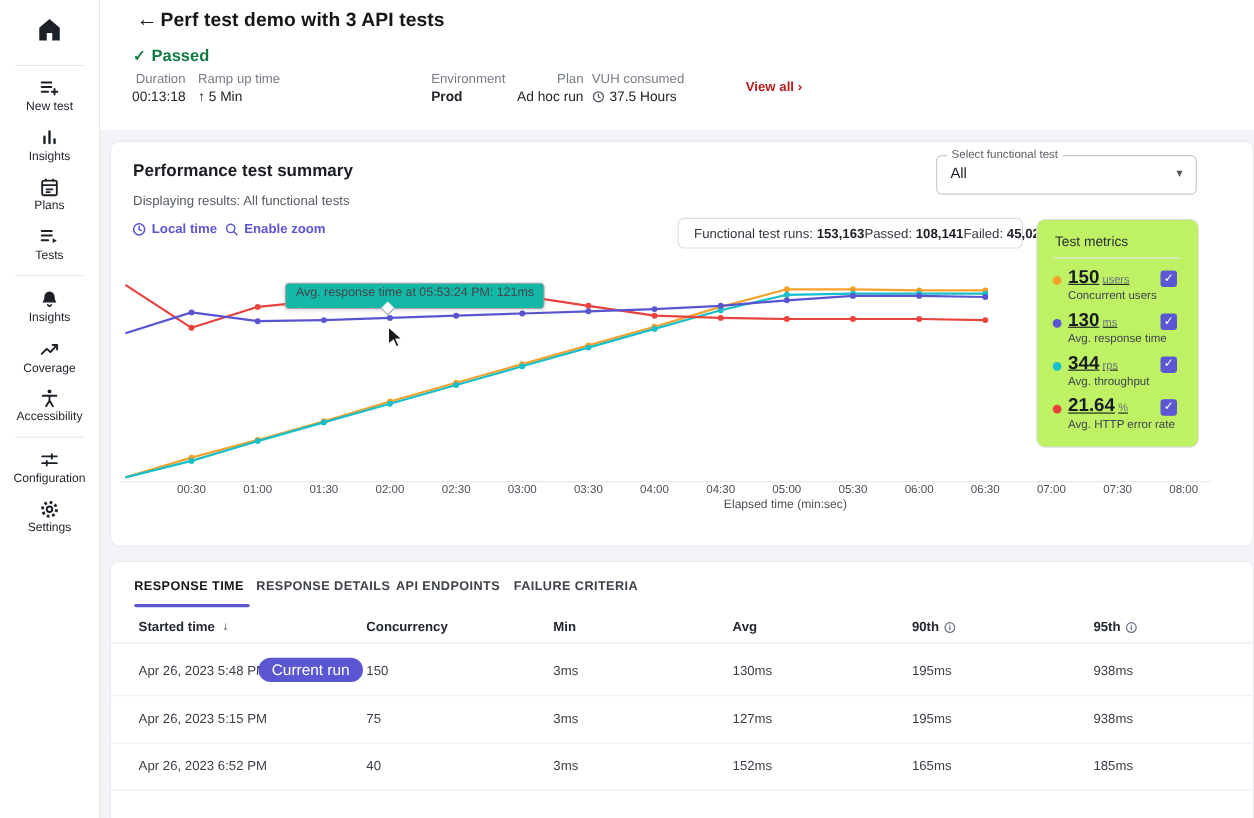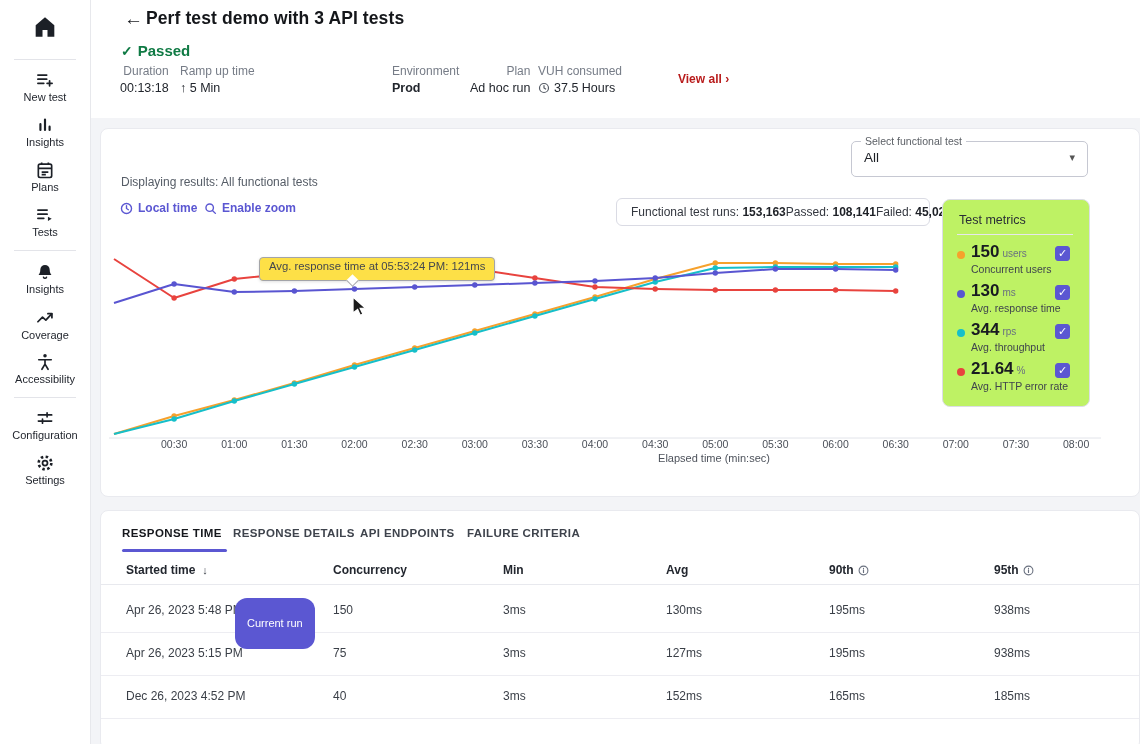--- a/index.html
+++ b/index.html
@@ -47,47 +47,47 @@
     display:flex;align-items:center;padding-left:14px;box-sizing:border-box;font-size:12px;color:#33373f;white-space:nowrap;}
   #stats-box b{font-weight:700;color:#1d2026;}
   #stats-box .gap{width:14px;}
 
   
   #metrics{left:841px;top:70px;width:146px;height:334px;height:206px;background:#bef264;border:1px solid #dcdde6;border-radius:8px;z-index:6;}
   #metrics .mtitle{position:absolute;left:16px;top:13px;font-size:12.5px;color:#2a2e36;}
   #metrics .mdiv{position:absolute;left:14px;top:34px;width:116px;height:1px;background:#e6e7ec;}
   .mitem{position:absolute;left:0;width:146px;height:38px;}
   .mitem .dot{position:absolute;left:14px;top:7px;width:8px;height:8px;border-radius:50%;}
-  .mitem .num{position:absolute;left:28px;top:-2px;font-size:17px;font-weight:600;color:#181b21;}
+  .mitem .num{position:absolute;left:28px;top:-2px;font-size:17px;font-weight:600;color:#181b21;text-decoration:underline;}
   .mitem .unit{font-size:10px;font-weight:400;color:#697080;margin-left:3px;}
   .mitem .mlabel{position:absolute;left:28px;top:19px;font-size:10.5px;color:#3f444d;white-space:nowrap;}
   .cbx{position:absolute;left:112px;top:2px;width:15px;height:15px;border-radius:3px;border:1.5px solid #5b57d2;box-sizing:border-box;
     color:#fff;font-size:11px;line-height:12px;text-align:center;cursor:pointer;}
   .cbx.on{background:#5b57d2;}
 
   
   #chart{left:0;top:122px;width:1000px;height:225px;}
   #chart svg{display:block;}
   .tick{font-size:10.5px;fill:#4a4f58;font-family:"Liberation Sans",sans-serif;}
   .axis-label{font-size:11px;fill:#4d525b;font-family:"Liberation Sans",sans-serif;}
-  #tooltip{left:158px;top:128px;height:18px;background:#fde047;border:1px solid #a3a4a9;border-radius:4px;
+  #tooltip{left:158px;top:128px;height:18px;background:#14b8a6;border:1px solid #a3a4a9;border-radius:4px;
     padding:2px 9px;font-size:11.3px;color:#44474d;white-space:nowrap;box-shadow:0 1px 3px rgba(0,0,0,.12);z-index:5;}
   #tooltip .tarrow{position:absolute;left:88px;bottom:-5px;width:8px;height:8px;background:#fff;
     border-right:1px solid #a3a4a9;border-bottom:1px solid #a3a4a9;transform:rotate(45deg);}
 
   
   .tab{position:absolute;top:16px;font-size:11.5px;font-weight:700;letter-spacing:.4px;color:#3e434c;cursor:pointer;}
   .tab.active{color:#15171c;}
   #tab-underline{position:absolute;left:21px;top:38px;width:105px;height:3px;background:#5b57d2;border-radius:2px;}
   .thead{position:absolute;top:52px;font-size:12px;font-weight:700;color:#23272f;display:flex;align-items:center;gap:4px;}
   #thead-border{position:absolute;left:0;top:73px;width:1038px;height:1px;background:#e8e9ee;}
   .trow{position:absolute;left:0;width:1038px;height:43px;border-bottom:1px solid #ededf2;cursor:pointer;}
   .tcell{position:absolute;top:14px;font-size:12px;color:#3a3f47;white-space:nowrap;}
-  .badge{position:absolute;left:134px;top:9px;background:#5b57d2;color:#fff;font-size:11px;
-    padding:20px 12px;border-radius:12px;line-height:1;}
+  .badge{position:absolute;left:134px;top:9px;background:#5b57d2;color:#fff;font-size:14px;
+    padding:4px 12px;border-radius:12px;line-height:1;}
   .sort{font-size:11px;color:#3c414a;margin-left:3px;}
   .c0{left:25px;} .c1{left:232px;} .c2{left:402px;} .c3{left:565px;} .c4{left:728px;} .c5{left:893px;}
 </style>
 </head>
 <body>
 
 <nav id="sidebar" class="abs">
   <div class="side-item" style="top:14px;">
     <span>
       <svg width="26" height="26" viewBox="0 0 24 24">
@@ -218,20 +218,21 @@
       <svg width="12" height="12" viewBox="0 0 16 16" style="vertical-align:-1.5px;margin-right:4px;">
           <circle cx="8" cy="8" r="6" fill="none" stroke="#555b65" stroke-width="1.6"></circle>
           <path d="M8 4.8V8l2.2 1.4" fill="none" stroke="#555b65" stroke-width="1.6" stroke-linecap="round"></path>
         </svg><span>37.5 Hours</span>
     </span>
   </div>
   <span id="viewall" class="abs"><span>View all</span> <span>›</span></span>
 </header>
 
 <section id="card-summary" class="card">
+  <h2 id="sum-title" class="abs" style="margin:0;">Performance test summary</h2>
   <div id="sum-sub" class="abs">Displaying results: All functional tests</div>
 
   <div id="select-box" class="abs">
     <span class="nlabel">Select functional test</span>
     <span class="val">All</span>
     <span class="caret">▾</span>
   </div>
 
   <div class="plink" style="left:19px;">
     <svg width="13" height="13" viewBox="0 0 16 16">
@@ -422,20 +423,20 @@
   </div>
   <div class="trow" style="top:121px;">
     <span class="tcell c0">Apr 26, 2023 5:15 PM</span>
     <span class="tcell c1">75</span>
     <span class="tcell c2">3ms</span>
     <span class="tcell c3">127ms</span>
     <span class="tcell c4">195ms</span>
     <span class="tcell c5">938ms</span>
   </div>
   <div class="trow" style="top:164px;">
-    <span class="tcell c0">Dec 26, 2023 4:52 PM</span>
+    <span class="tcell c0">Apr 26, 2023 6:52 PM</span>
     <span class="tcell c1">40</span>
     <span class="tcell c2">3ms</span>
     <span class="tcell c3">152ms</span>
     <span class="tcell c4">165ms</span>
     <span class="tcell c5">185ms</span>
   </div>
 </section>
 
 </body></html>

